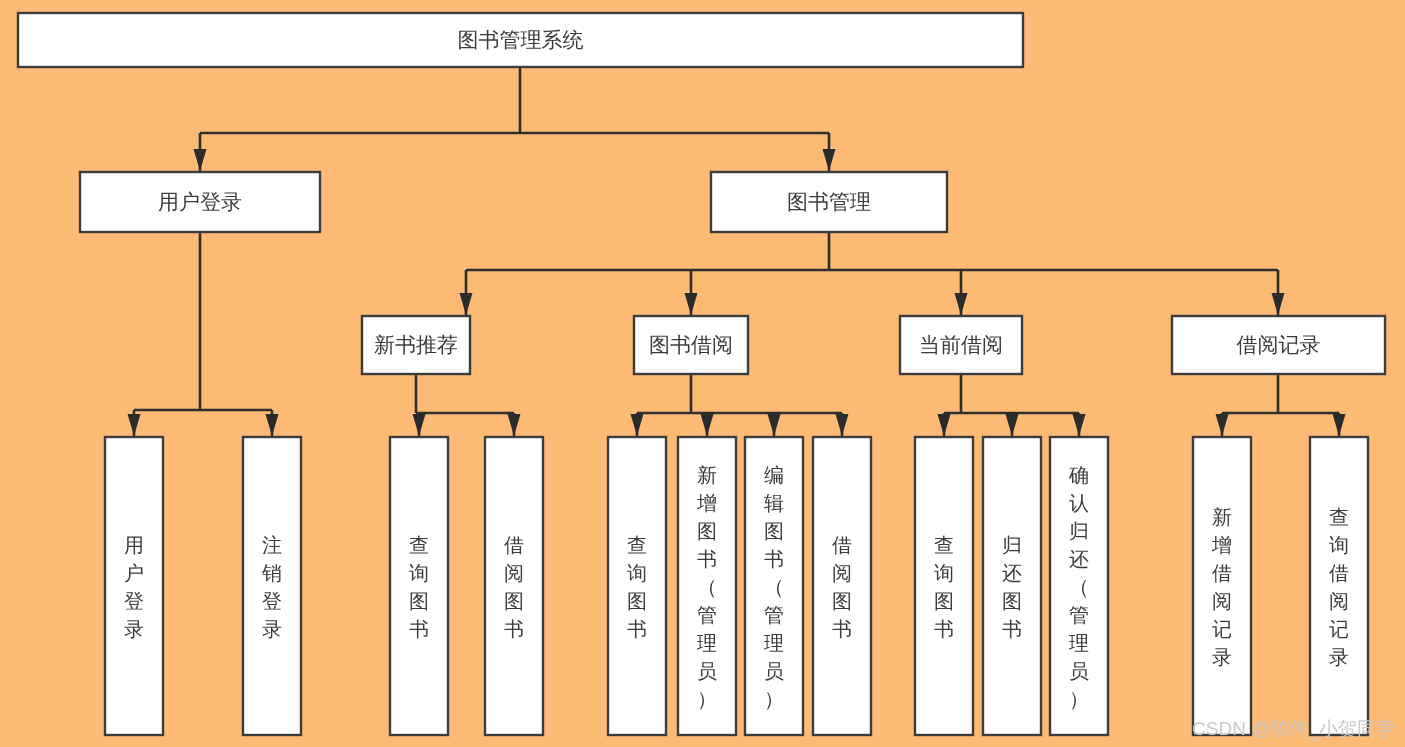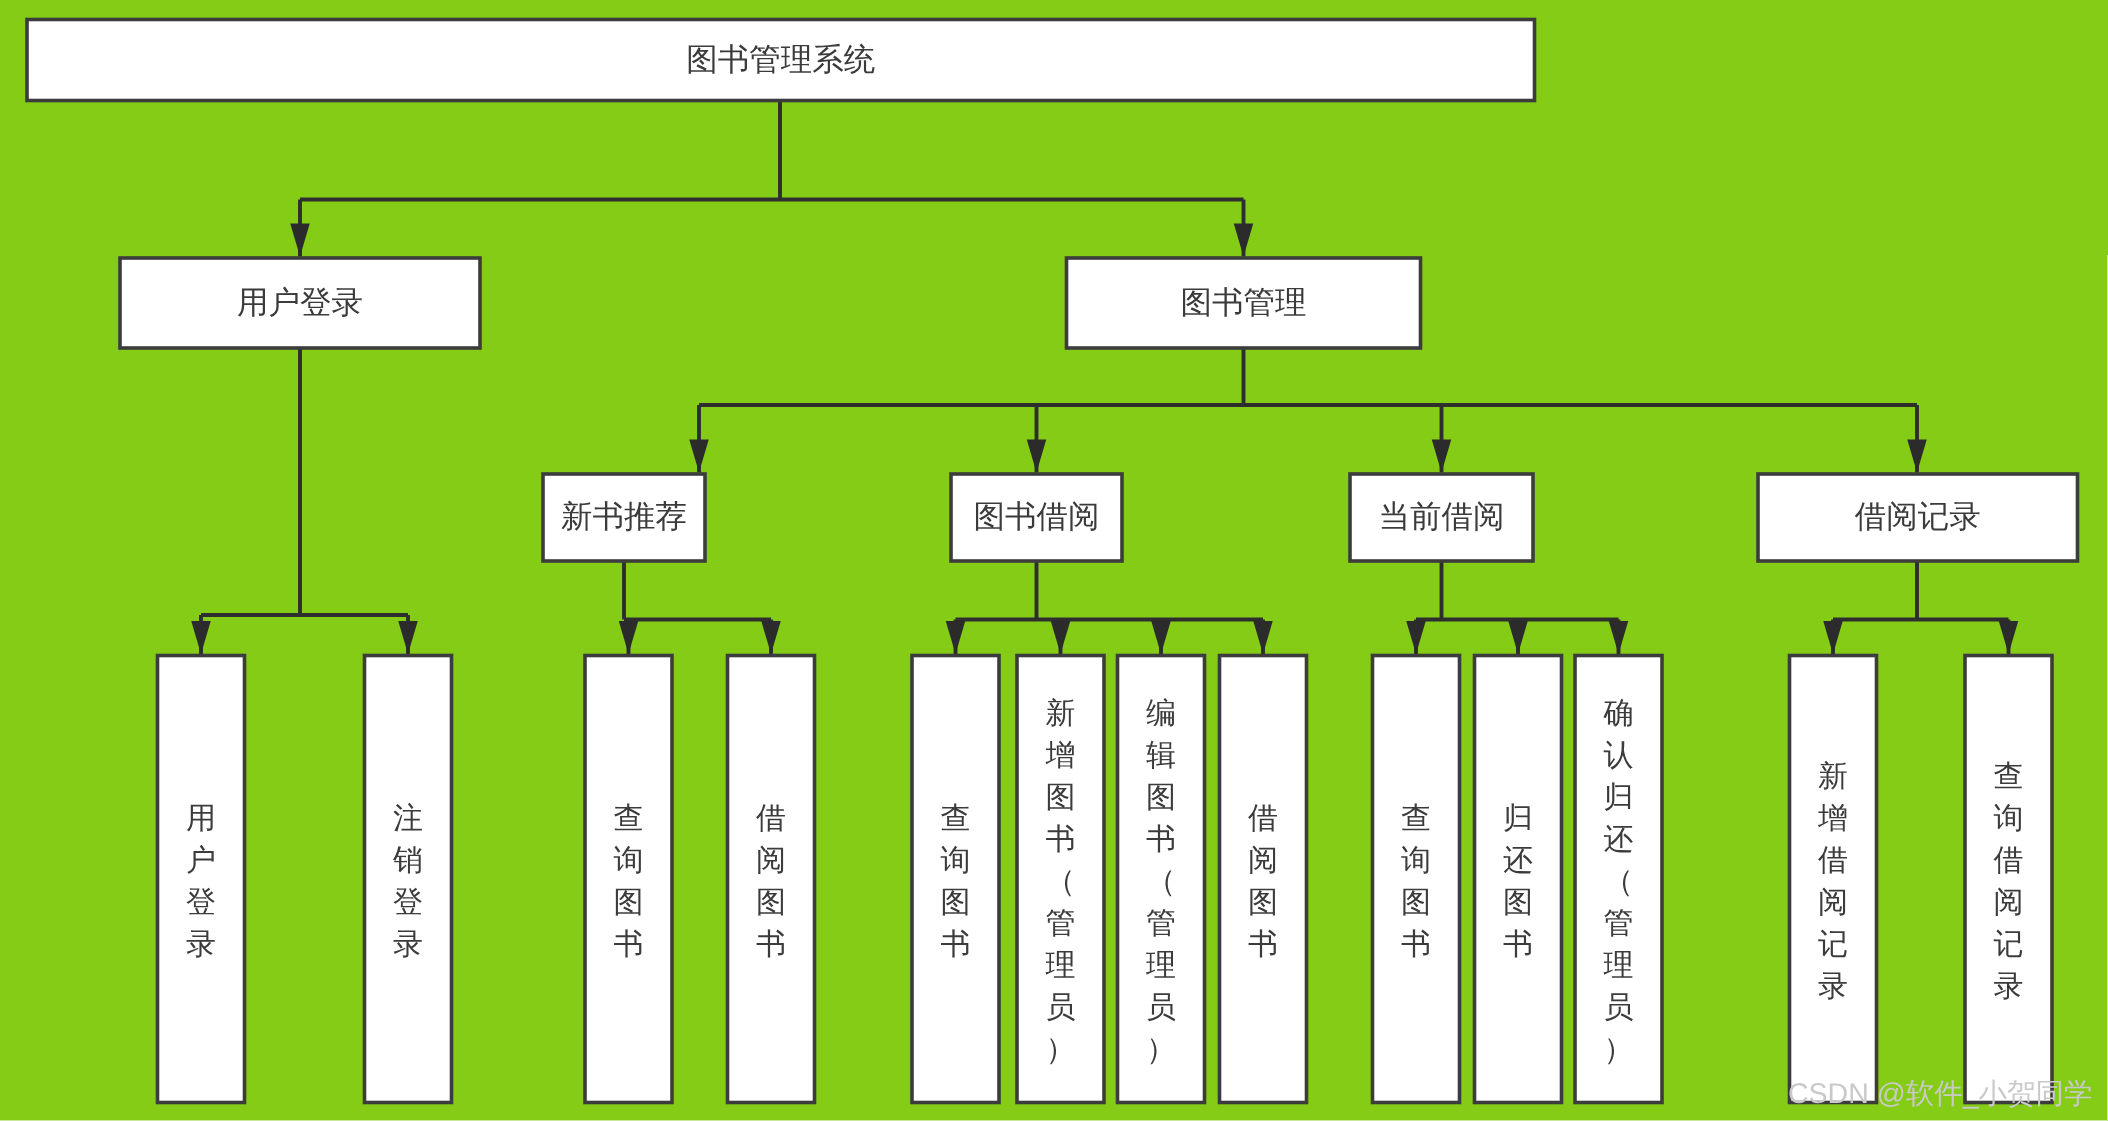--- a/index.html
+++ b/index.html
@@ -8,21 +8,21 @@
     padding: 0;
     background: #ffffff;
   }
   body {
     font-family: "Liberation Sans", "DejaVu Sans", sans-serif;
   }
   #diagram-root {
     position: relative;
     width: 1405px;
     height: 747px;
-    background: #84cc16;
+    background: #fdba74;
     overflow: hidden;
   }
   svg.chart-canvas {
     position: absolute;
     left: 0;
     top: 0;
     width: 1405px;
     height: 747px;
     display: block;
   }

